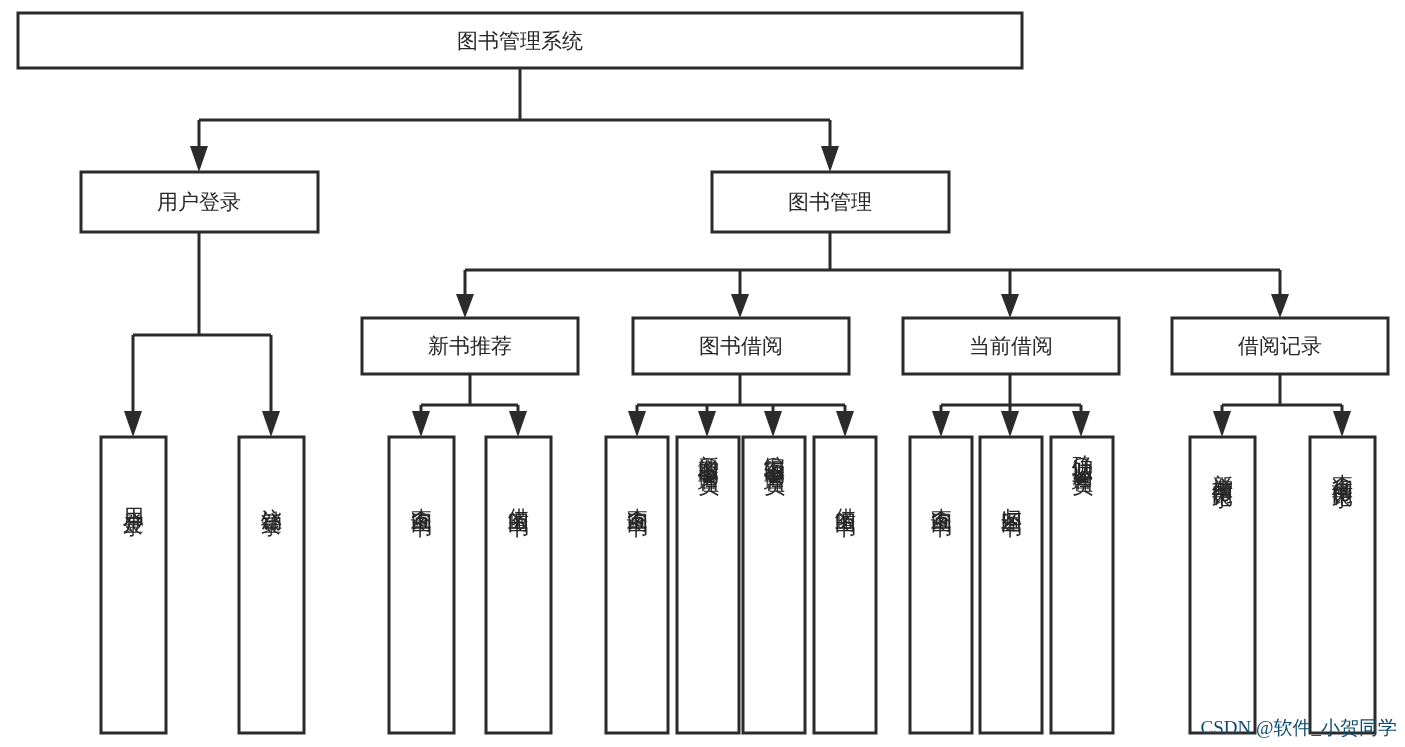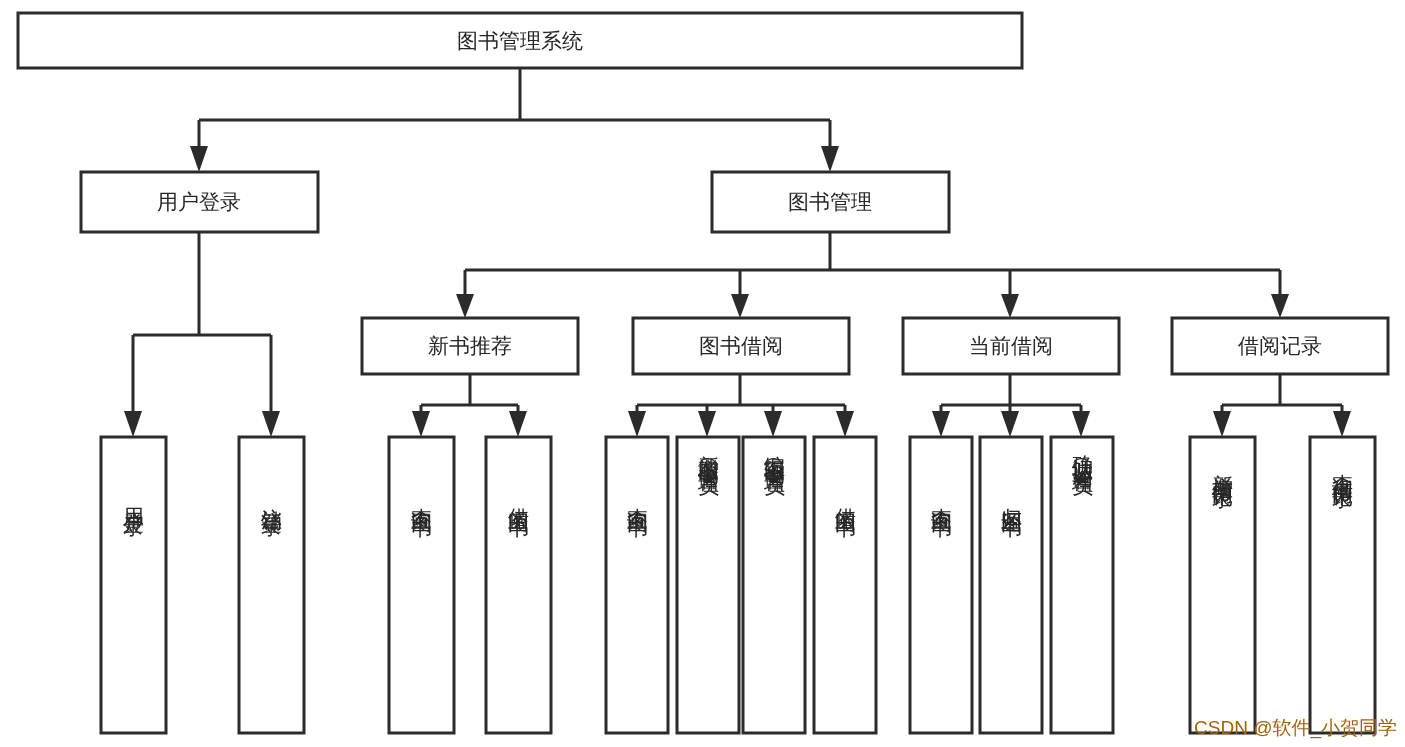--- a/index.html
+++ b/index.html
@@ -54,23 +54,23 @@
     fill: none;
   }
   .connector-arrow {
     fill: #2b2b2b;
     stroke: none;
   }
   .watermark-text {
     position: absolute;
     right: 8px;
     bottom: 5px;
-    font-family: Liberation Sans, sans-serif;
+    font-family: Liberation Serif, serif;
     font-size: 19px;
-    color: #a16207;
+    color: #0c4a6e;
     white-space: nowrap;
     user-select: none;
   }
 </style>
 </head>
 <body>
 
 <div id="diagram-root">
 
   <svg class="diagram-canvas" viewBox="0 0 1405 747" xmlns="http://www.w3.org/2000/svg">

